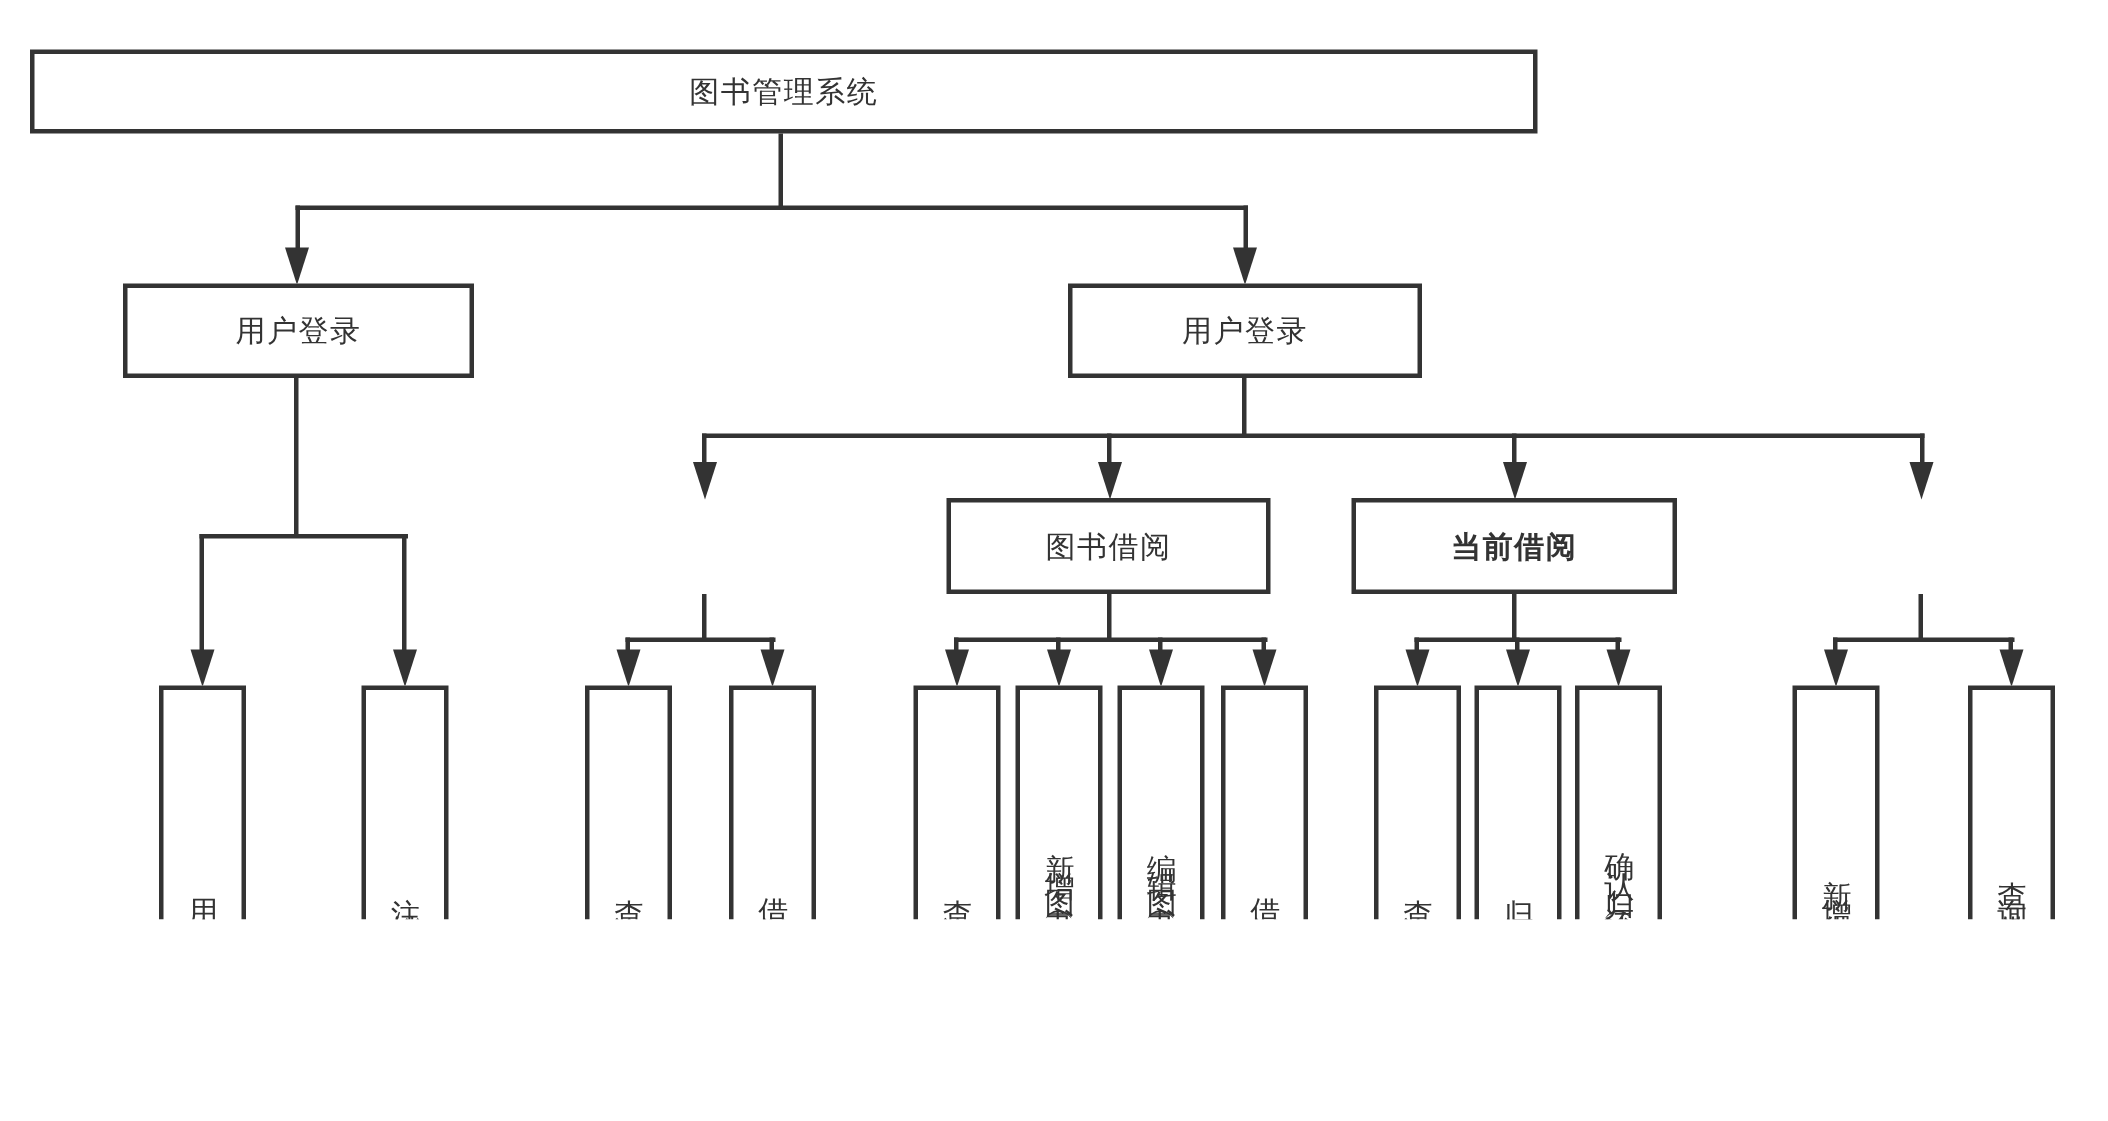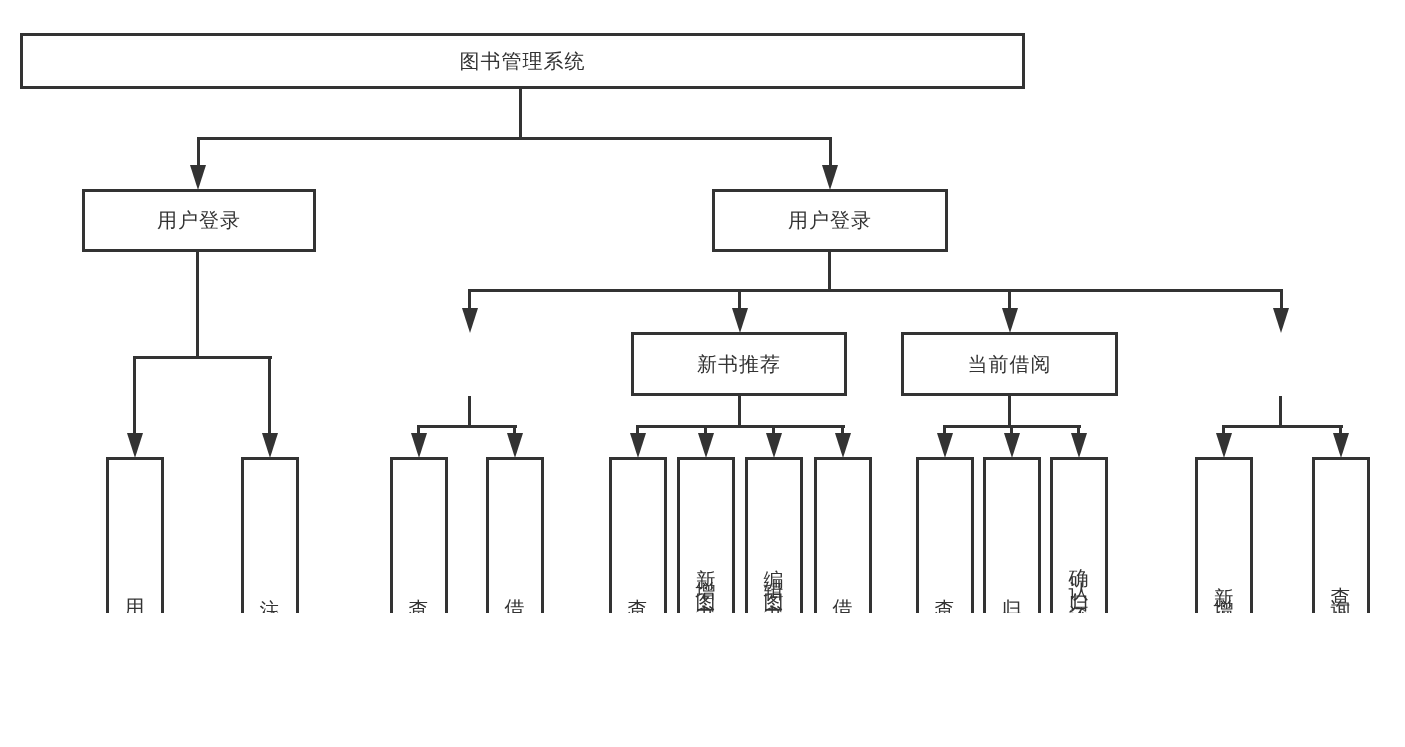--- a/index.html
+++ b/index.html
@@ -79,23 +79,23 @@
     <div class="arrow" style="left:462px; top:288px;"></div>
     <div class="line" style="left:738px; top:269px; width:3px; height:21px;"></div>
     <div class="arrow" style="left:732px; top:288px;"></div>
     <div class="line" style="left:1008px; top:269px; width:3px; height:21px;"></div>
     <div class="arrow" style="left:1002px; top:288px;"></div>
     <div class="line" style="left:1280px; top:269px; width:3px; height:21px;"></div>
     <div class="arrow" style="left:1273px; top:288px;"></div>
   </div>
 
   <div class="hbox" style="left:631px; top:312px; width:216px; height:64px;">
-    <span>新书推荐</span>
+    <span>图书借阅</span>
   </div>
-  <div class="hbox" style="left:901px; top:312px; width:217px; height:64px;">
+  <div class="hbox" style="left:901px; top:312px; width:217px; height:64px;font-weight:bold;">
     <span>当前借阅</span>
   </div>
 
   <div>
     <div class="line" style="left:468px; top:376px; width:3px; height:32px;"></div>
     <div class="line" style="left:417px; top:405px; width:100px; height:3px;"></div>
     <div class="line" style="left:417px; top:405px; width:3px; height:10px;"></div>
     <div class="arrow" style="left:411px; top:413px;"></div>
     <div class="line" style="left:513px; top:405px; width:3px; height:10px;"></div>
     <div class="arrow" style="left:507px; top:413px;"></div>

